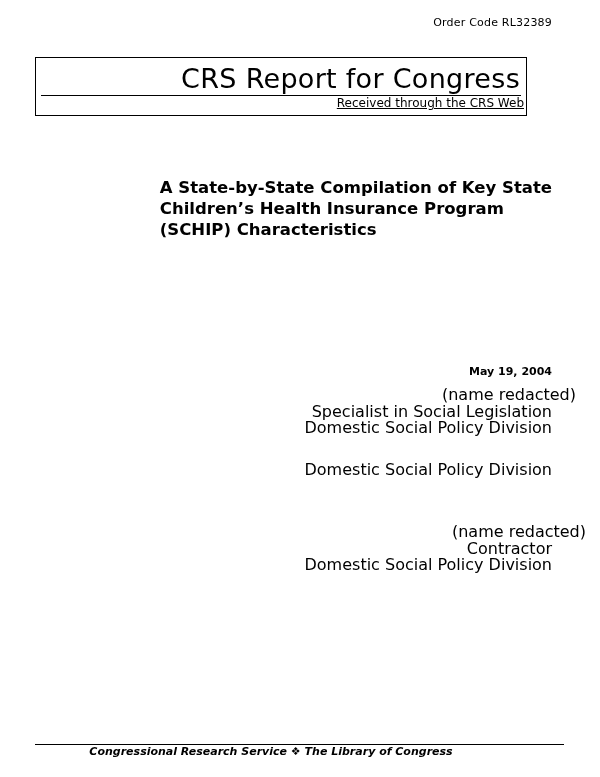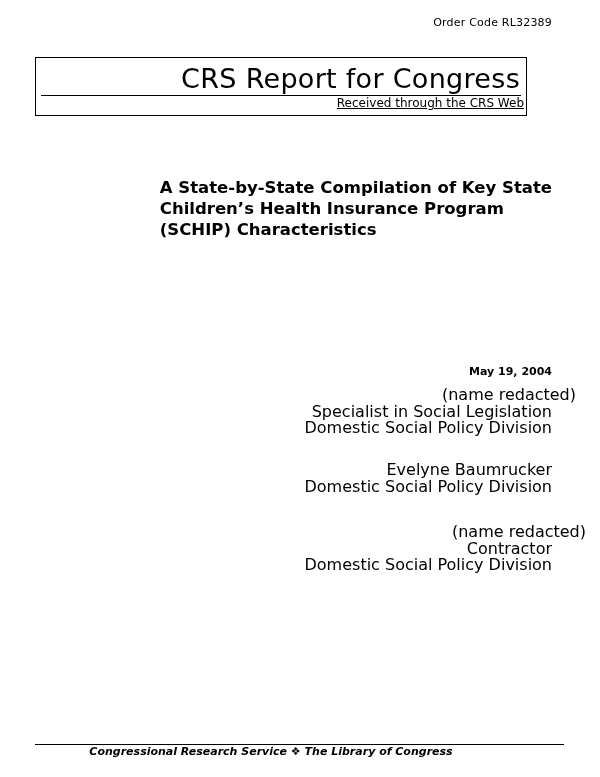--- a/index.html
+++ b/index.html
@@ -128,21 +128,20 @@
 
 <div class="date">May 19, 2004</div>
 
 <div class="author author1">
   <span class="line name-line">(name redacted)</span>
   <span class="line">Specialist in Social Legislation</span>
   <span class="line">Domestic Social Policy Division</span>
 </div>
 
 <div class="author author2">
-  <span class="line">Evelyne Baumrucker</span>
   <span class="line">Domestic Social Policy Division</span>
 </div>
 
 <div class="author author3">
   <span class="line name-line">(name redacted)</span>
   <span class="line">Contractor</span>
   <span class="line">Domestic Social Policy Division</span>
 </div>
 
 <div class="footer-rule"></div>

